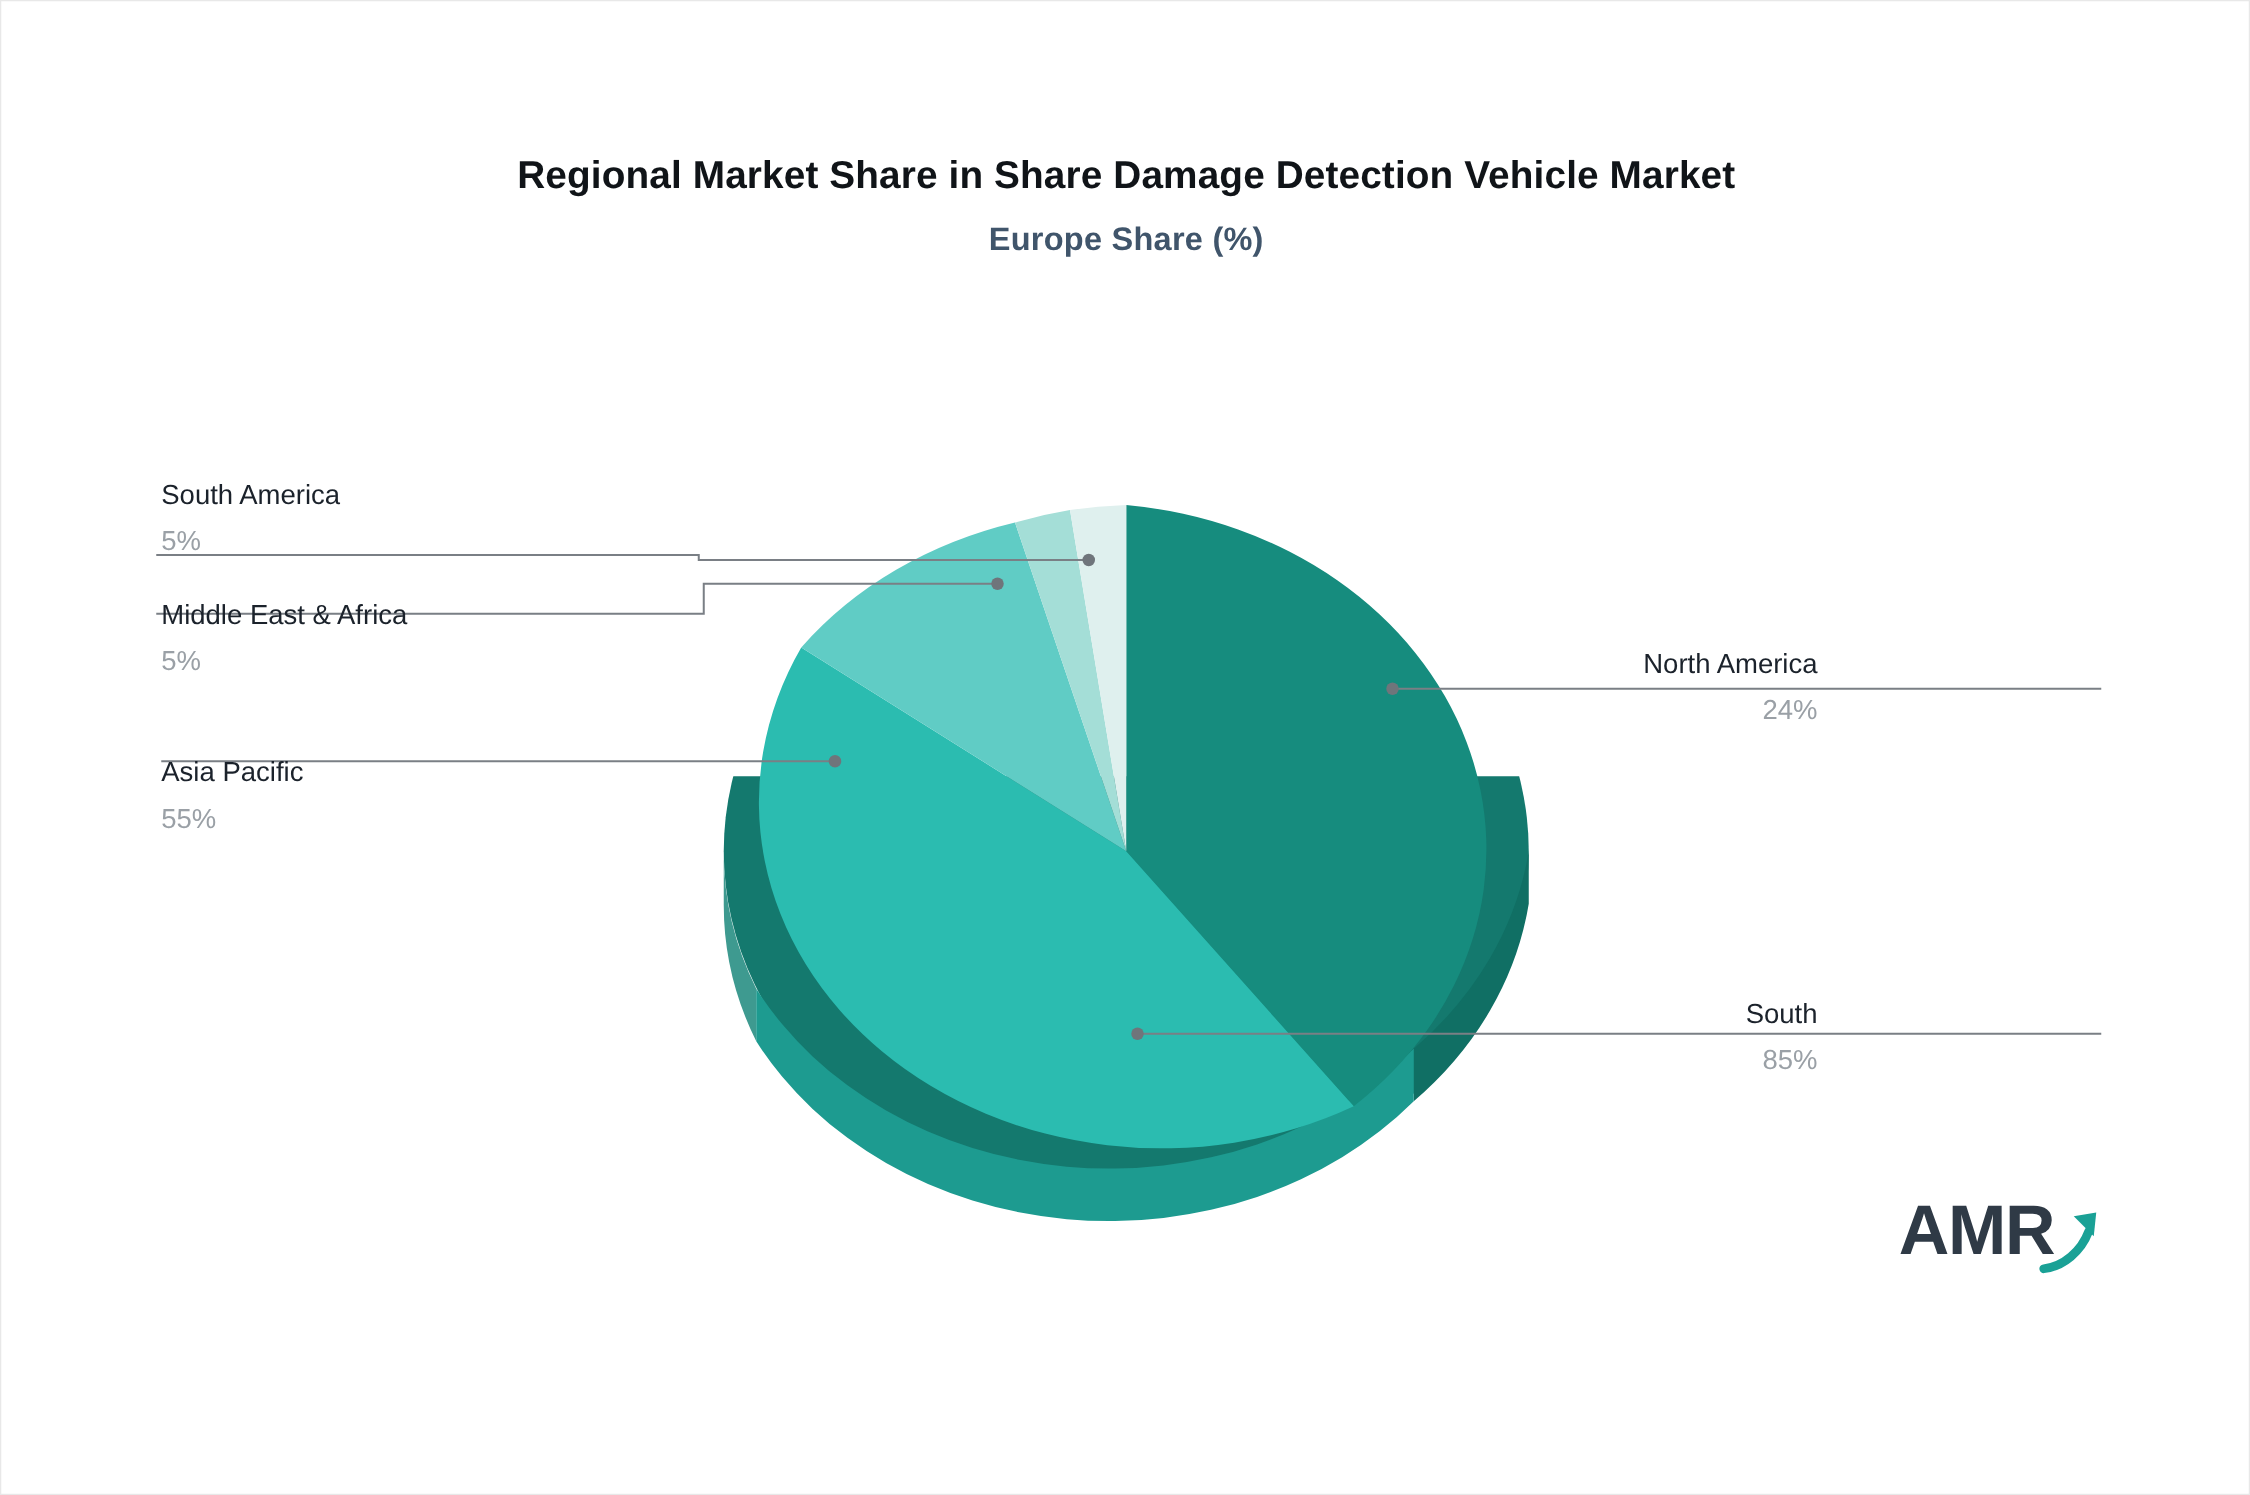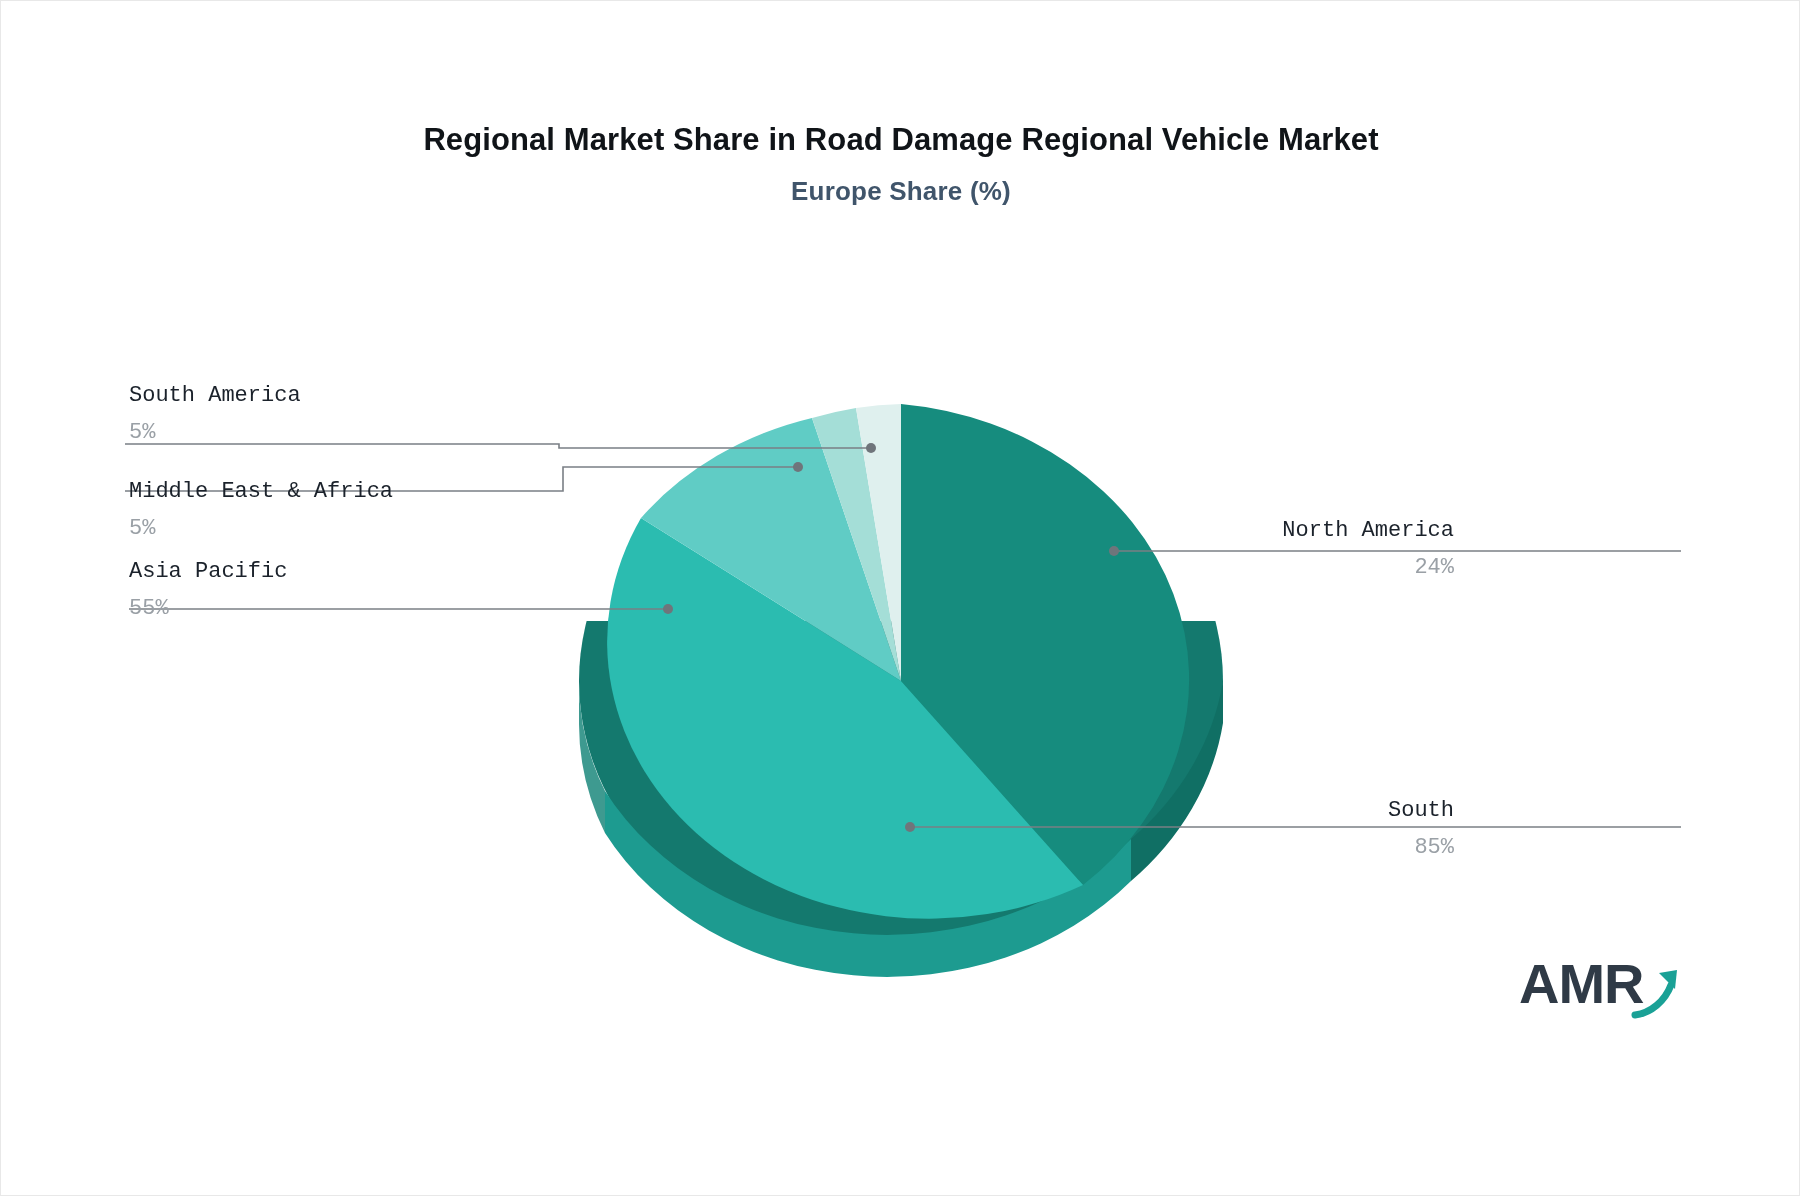--- a/index.html
+++ b/index.html
@@ -54,21 +54,21 @@
     position: absolute;
     left: 0;
     top: 0;
     width: 1800px;
     height: 1196px;
   }
 
   
   .leader-label {
     position: absolute;
-    font-family: Liberation Mono, monospace;
+    font-family: Liberation Sans, sans-serif;
   }
   .leader-label .ll-name {
     font-size: 22px;
     color: #1b222b;
     white-space: nowrap;
     line-height: 1.35;
   }
   .leader-label .ll-value {
     font-size: 22px;
     color: #9aa0a6;
@@ -94,21 +94,21 @@
     fill: #2f3a46;
     letter-spacing: -1px;
   }
 </style>
 </head>
 <body>
 
 <div id="page">
 
   <div class="title-block">
-    <div class="chart-title">Regional Market Share in Road Damage Regional Vehicle Market</div>
+    <div class="chart-title">Regional Market Share in Share Damage Detection Vehicle Market</div>
     <div class="chart-subtitle">Europe Share (%)</div>
   </div>
 
   <svg id="chart-svg" viewBox="0 0 1800 1196">
     <defs>
       <clipPath id="clip-bottom-half">
         <rect x="500" y="620" width="800" height="400"></rect>
       </clipPath>
     </defs>
 
@@ -163,21 +163,21 @@
   <div class="leader-label align-left" style="left:128px; top:380px;">
     <div class="ll-name">South America</div>
     <div class="ll-value">5%</div>
   </div>
 
   <div class="leader-label align-left" style="left:128px; top:476px;">
     <div class="ll-name">Middle East &amp; Africa</div>
     <div class="ll-value">5%</div>
   </div>
 
-  <div class="leader-label align-left" style="left:128px; top:556px;">
+  <div class="leader-label align-left" style="left:128px; top:602px;">
     <div class="ll-name">Asia Pacific</div>
     <div class="ll-value">55%</div>
   </div>
 
   <div class="leader-label align-right" style="right:345px; top:515px;">
     <div class="ll-name">North America</div>
     <div class="ll-value">24%</div>
   </div>
 
   <div class="leader-label align-right" style="right:345px; top:795px;">

